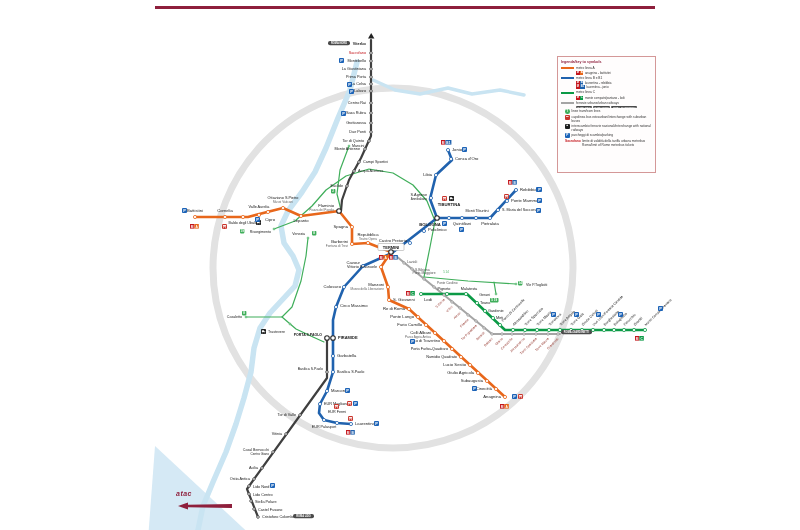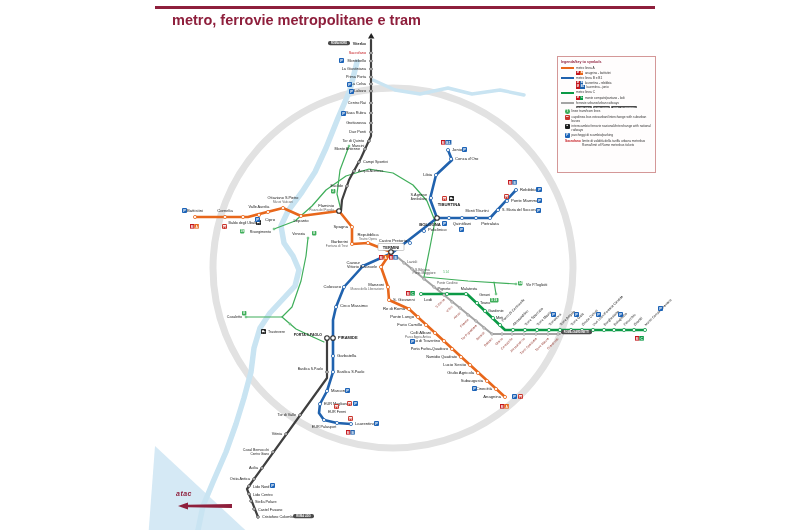--- a/index.html
+++ b/index.html
@@ -26,21 +26,20 @@
   .lg-sample{color:#C4161C;font-weight:bold;font-size:3.2px;margin-right:1.5px;margin-left:4px;flex:none;}
   
   #atac{position:absolute;left:176px;top:490px;width:60px;}
   #atac .atxt{color:#8E1F3C;font-weight:bold;font-style:italic;font-size:7px;letter-spacing:.5px;}
 </style>
 </head>
 <body>
 
 <div id="stage">
   <div id="toprule"></div>
-  <div id="title">metro, ferrovie metropolitane e tram</div>
 
   <svg id="mapsvg" width="800" height="530" viewBox="0 0 800 530">
       <circle cx="393" cy="268" r="180" fill="none" stroke="#E2E2E2" stroke-width="7"></circle>
       <polygon points="155,446 256,540 148,540" fill="#D5E9F5"></polygon>
       <polyline points="357,62 350,90 338,118 326,148 315,172 302,192 288,211 281,226 284,243 293,256 299,270 295,286 283,299 270,313 260,328 254,348 251,372 244,398 236,424 226,452 213,482 203,506 198,530" fill="none" stroke="#C9E4F2" stroke-width="5.5" stroke-linecap="round" stroke-linejoin="round"></polyline>
       <polyline points="373,80 395,90 420,94 448,88 472,94 500,90 524,95" fill="none" stroke="#C9E4F2" stroke-width="3.5" stroke-linecap="round" stroke-linejoin="round"></polyline>
       <g>
         <polyline points="396,256 492,334 560,334" fill="none" stroke="#A5A5A5" stroke-width="2" stroke-linecap="round" stroke-linejoin="round"></polyline>
       </g>
       <g>

